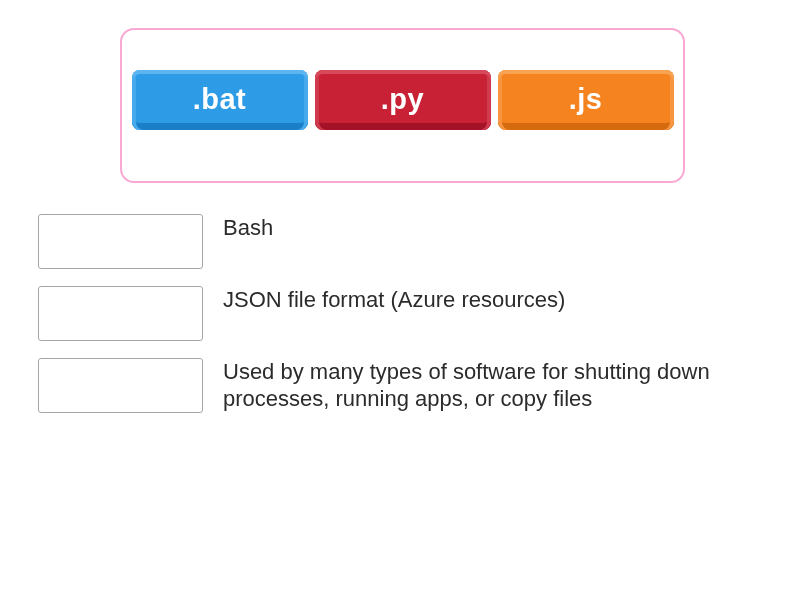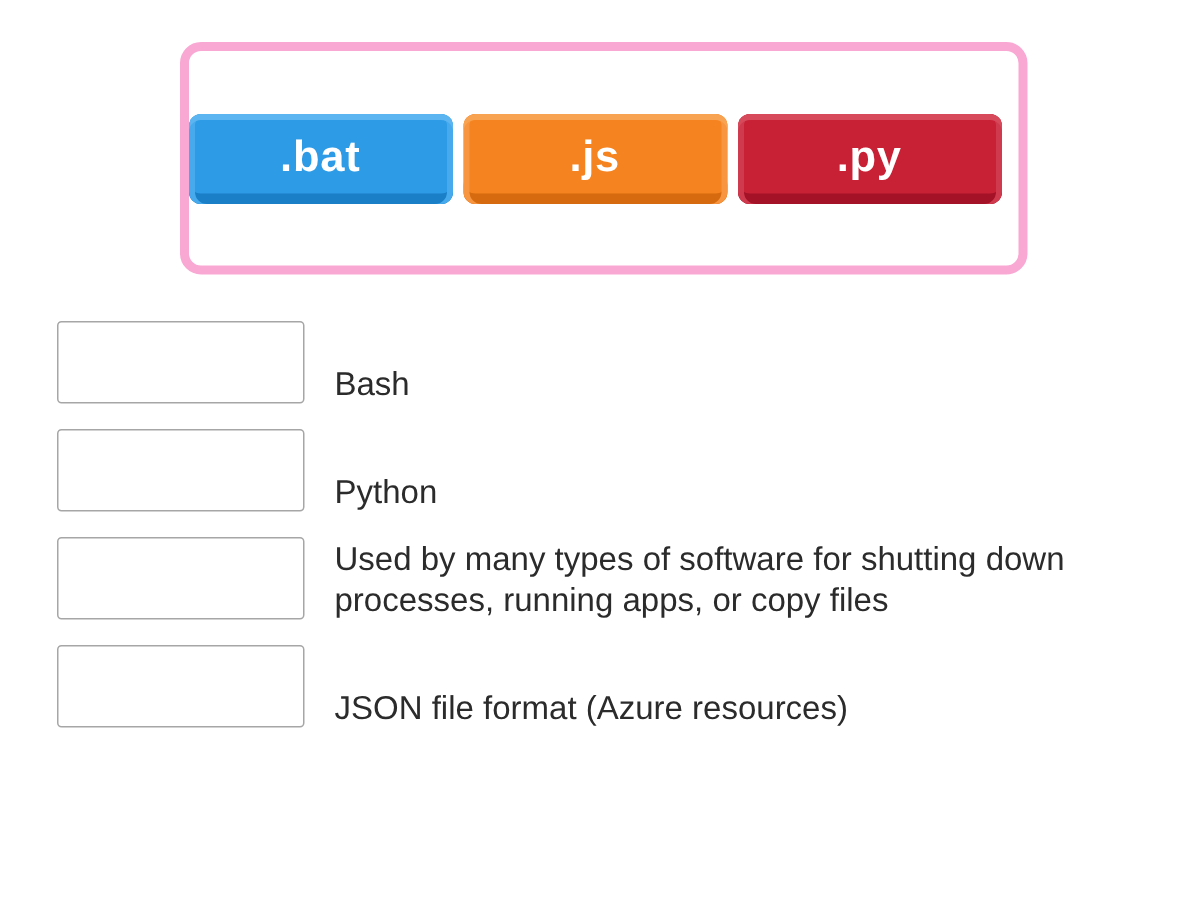--- a/index.html
+++ b/index.html
@@ -3,22 +3,22 @@
 <meta charset="utf-8">
 <style>
   * { margin:0; padding:0; box-sizing:border-box; }
   html,body { width:800px; height:600px; background:#ffffff; overflow:hidden;
               font-family:"Liberation Sans", sans-serif; }
   .stage { position:relative; width:800px; height:600px; background:#ffffff; }
 
   
   .tray {
     position:absolute; left:120px; top:28px; width:565px; height:155px;
-    border:6px solid #f9a8d4; border-radius:14px; background:#ffffff;
-    display:flex; justify-content:center; align-items:center; gap:12px;
+    border:2px solid #f9a8d4; border-radius:14px; background:#ffffff;
+    display:flex; flex-direction:column; justify-content:center; align-items:center; gap:12px;
   }
   .tray-row { display:flex; gap:7px; justify-content:center; }
   .tile {
     width:176px; height:60px; border-radius:8px;
     display:flex; align-items:center; justify-content:center;
     color:#ffffff; font-weight:bold; font-size:29px; letter-spacing:0.5px;
     cursor:grab; user-select:none;
     background:var(--main);
     box-shadow: inset 0 4px 0 var(--lt),
                 inset 4px 0 0 var(--lt2),
@@ -29,62 +29,58 @@
   .tile-py  { --main:#c82136; --lt:#d64a5c; --lt2:#d03a4e; --dk:#a31227; }
   .tile-js  { --main:#f5831f; --lt:#f8a352; --lt2:#f79540; --dk:#d66a0e; }
   .tile-ps1 { --main:#2a8b48; --lt:#41ab63; --lt2:#379e58; --dk:#1d6c36; }
   .tile-sh  { --main:#c963d9; --lt:#da8ce6; --lt2:#d37ce1; --dk:#ad48c2; }
 
   
   .matches {
     position:absolute; left:38px; top:214px;
     display:flex; flex-direction:column; gap:17px;
   }
-  .match-row { display:flex; align-items:flex-end; }
+  .match-row { display:flex; align-items:flex-start; }
   .drop-box {
     flex:0 0 auto; width:165px; height:55px;
     border:1px solid #a6a6a6; border-radius:3px; background:#ffffff;
   }
   .match-label {
     margin-left:20px; font-size:22px; line-height:27px; color:#2b2b2b;
     max-width:520px;
   }
 </style>
 </head>
 <body>
 
 <div class="stage">
 
   <div class="tray">
     <div class="tray-row">
       <div class="tile tile-bat">.bat</div>
+      <div class="tile tile-py">.py</div>
       <div class="tile tile-js">.js</div>
-      <div class="tile tile-py">.py</div>
     </div>
     <div class="tray-row">
     </div>
   </div>
 
   <div class="matches">
 
     <div class="match-row">
       <div class="drop-box"></div>
       <div class="match-label">Bash</div>
     </div>
 
 
+
     <div class="match-row">
       <div class="drop-box"></div>
-      <div class="match-label">Python</div>
+      <div class="match-label">JSON file format (Azure resources)</div>
     </div>
 
     <div class="match-row">
       <div class="drop-box"></div>
       <div class="match-label">Used by many types of software for shutting down processes, running apps, or copy files</div>
     </div>
 
-    <div class="match-row">
-      <div class="drop-box"></div>
-      <div class="match-label">JSON file format (Azure resources)</div>
-    </div>
-
   </div>
 </div>
 
 </body></html>

